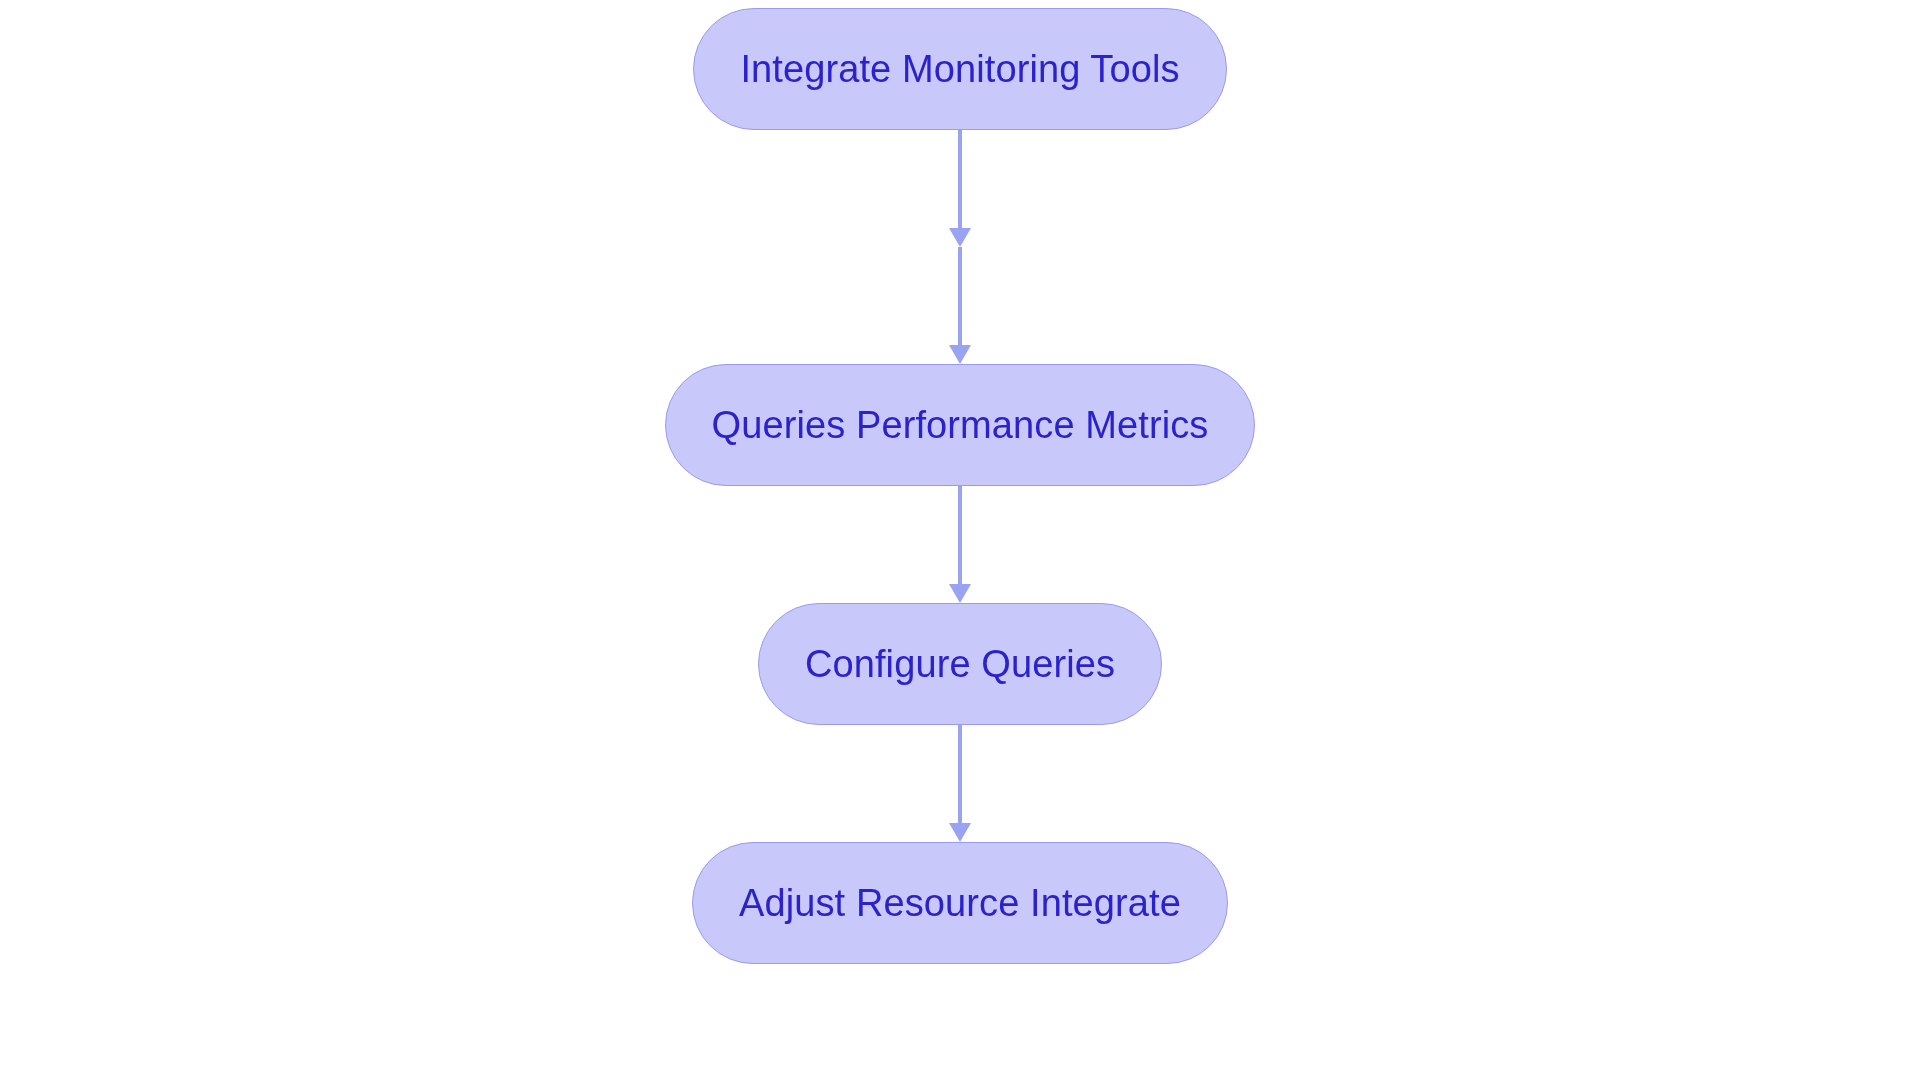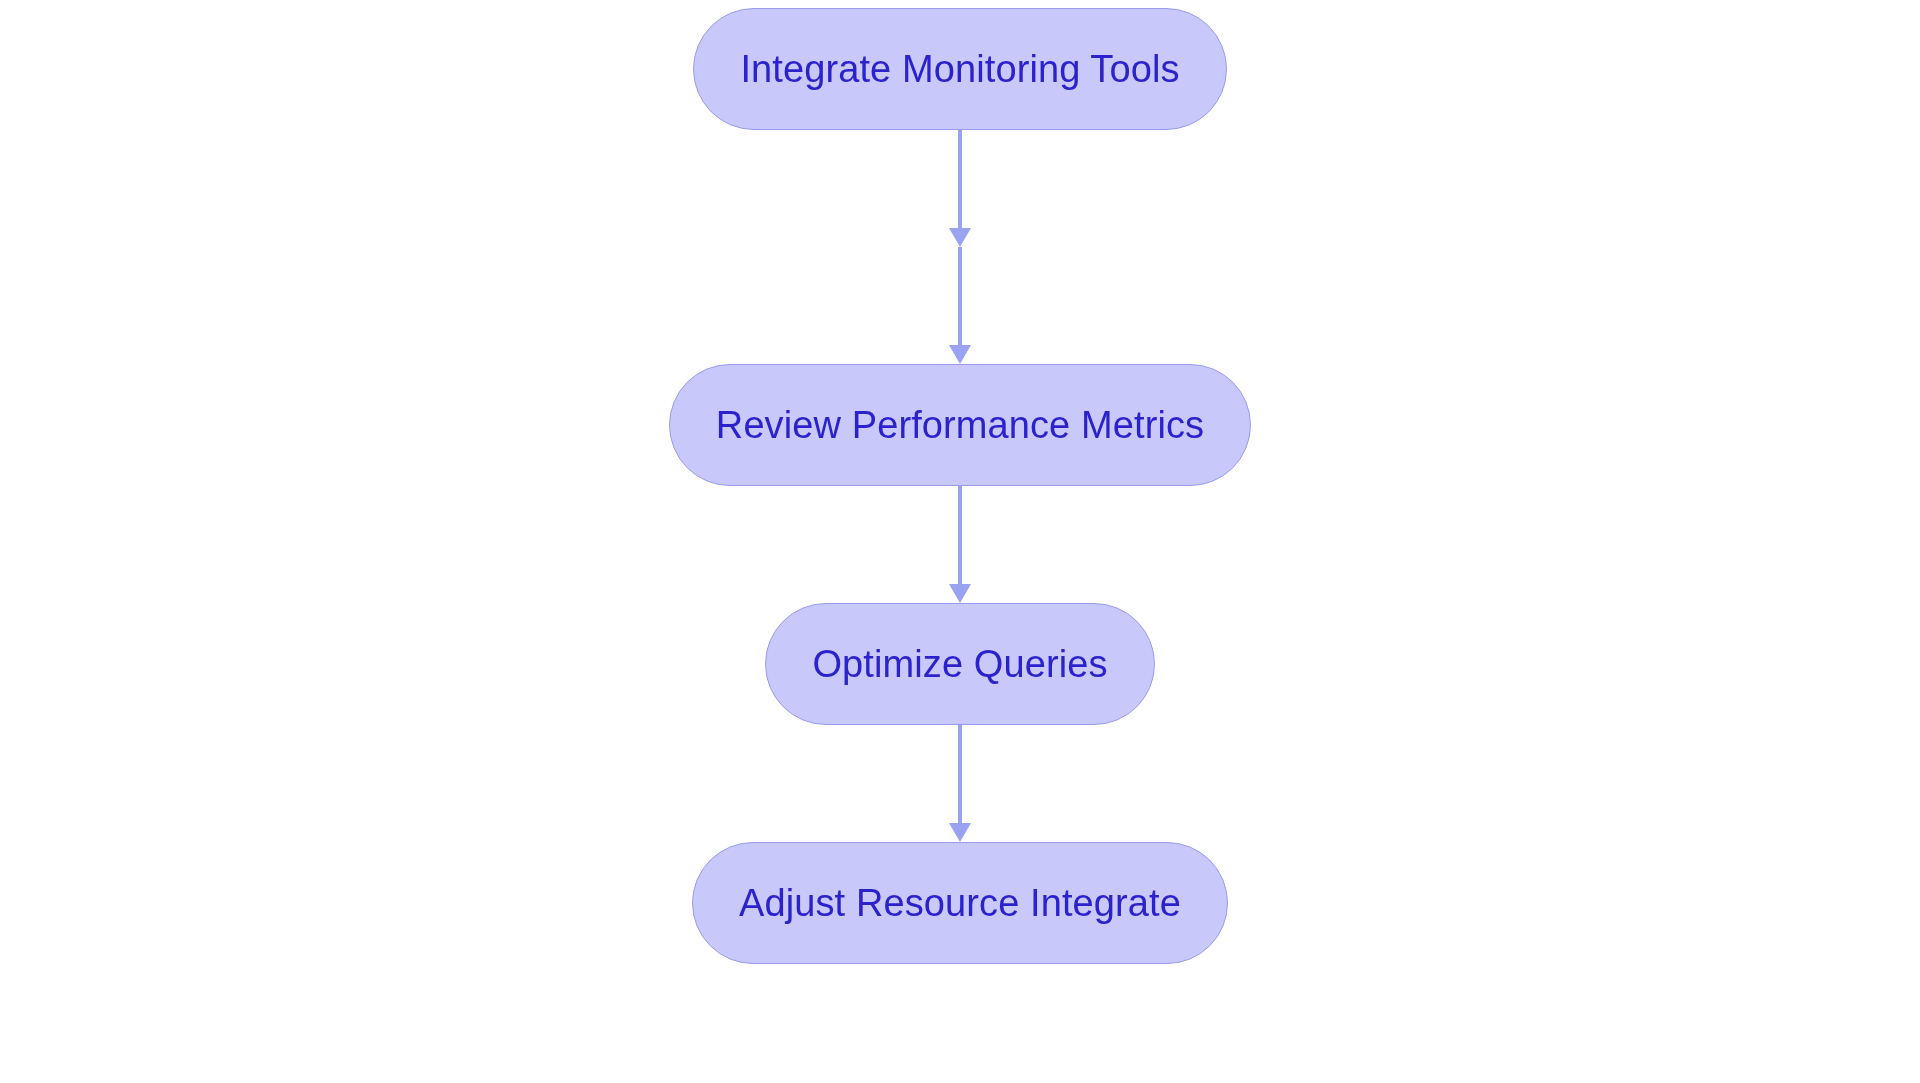--- a/index.html
+++ b/index.html
@@ -93,30 +93,30 @@
       <div class="connector-arrow"></div>
     </div>
 
 
     <div class="connector">
       <div class="connector-line"></div>
       <div class="connector-arrow"></div>
     </div>
 
     <div class="node">
-      <span class="node-label">Review Performance Metrics</span>
+      <span class="node-label">Queries Performance Metrics</span>
     </div>
 
     <div class="connector">
       <div class="connector-line"></div>
       <div class="connector-arrow"></div>
     </div>
 
     <div class="node">
-      <span class="node-label">Optimize Queries</span>
+      <span class="node-label">Configure Queries</span>
     </div>
 
     <div class="connector">
       <div class="connector-line"></div>
       <div class="connector-arrow"></div>
     </div>
 
     <div class="node">
       <span class="node-label">Adjust Resource Integrate</span>
     </div>

